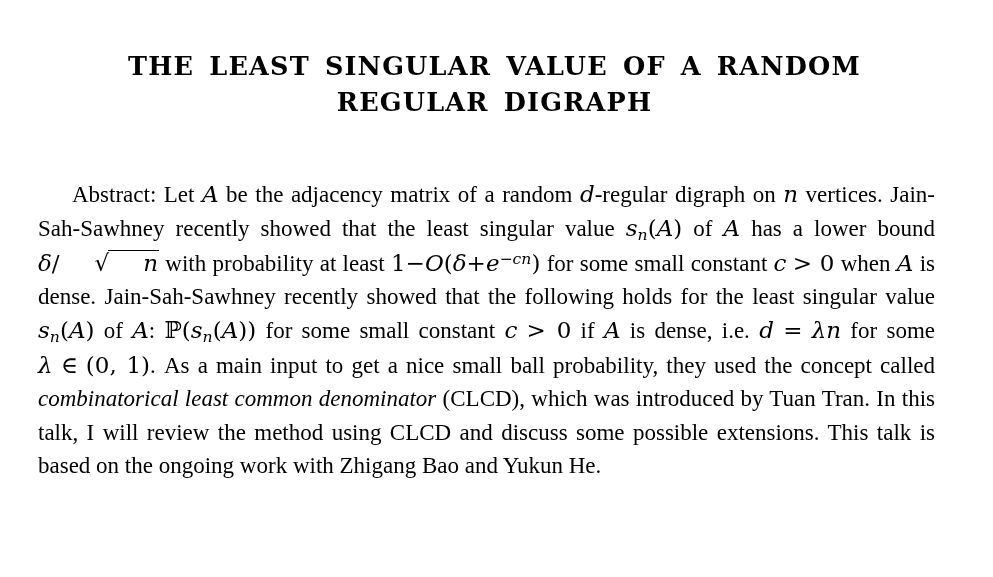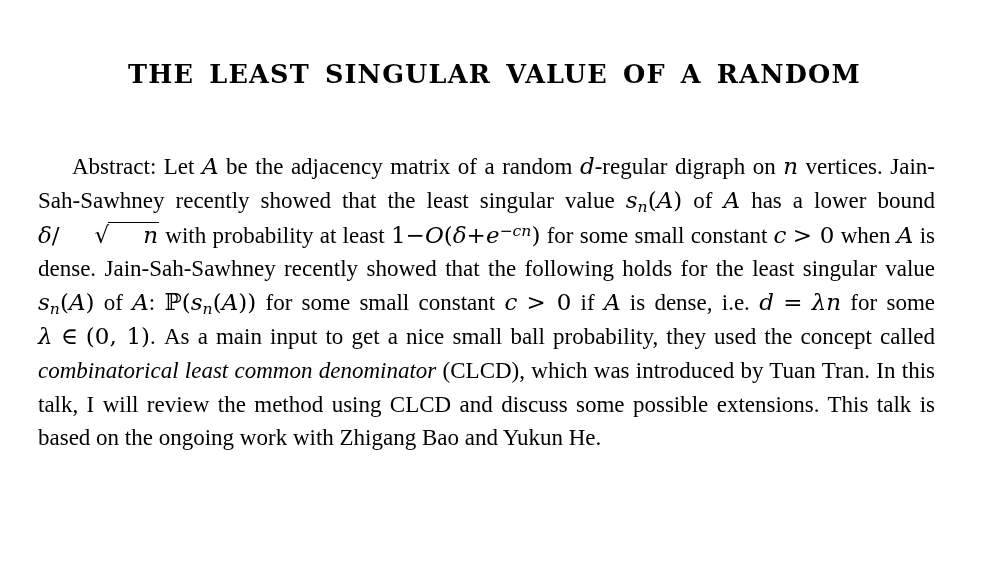--- a/index.html
+++ b/index.html
@@ -20,21 +20,21 @@
     height: 577px;
     box-sizing: border-box;
   }
   .title {
     text-align: center;
     font-family: "DejaVu Serif", serif;
     font-weight: bold;
     font-size: 25.5px;
     letter-spacing: 1.2px;
     line-height: 1.42;
-    margin: 12px;
+    margin: 4px;
     padding-top: 44px;
     padding-left: 80px;
     padding-right: 84px;
     word-spacing: 5px;
   }
   .title .line2 {
     display: block;
   }
   .abstract {
     margin: 2px;
@@ -94,17 +94,18 @@
   }
   .nowrap { white-space: nowrap; }
 </style>
 </head>
 <body>
 
 <div class="page">
 
   <h1 class="title">
     <span>THE LEAST SINGULAR VALUE OF A RANDOM</span>
+    <span class="line2">REGULAR DIGRAPH</span>
   </h1>
 
   <p class="abstract"><span>Abstract:</span> <span>Let</span> <span class="mi">A</span><span> be the adjacency matrix of a random </span><span class="mi">d</span><span>-regular digraph on </span><span class="mi">n</span><span> vertices. Jain-Sah-Sawhney recently showed that the least singular value </span><span class="nowrap"><span class="mi">s</span><sub>n</sub><span class="mn">(</span><span class="mi">A</span><span class="mn">)</span></span><span> of </span><span class="mi">A</span><span> has a lower bound </span><span class="nowrap"><span class="mi">δ</span><span class="mo">/</span><span class="sqrt"><span class="rad">n</span></span></span><span> with probability at least </span><span class="nowrap"><span class="mn">1</span><span class="mo">−</span><span class="mi">O</span><span class="mn">(</span><span class="mi">δ</span><span class="mo">+</span><span class="mi">e</span><sup>−cn</sup><span class="mn">)</span></span><span> for some small constant </span><span class="nowrap"><span class="mi">c</span> <span class="mn">&gt; 0</span></span><span> when </span><span class="mi">A</span><span> is dense. Jain-Sah-Sawhney recently showed that the following holds for the least singular value </span><span class="nowrap"><span class="mi">s</span><sub>n</sub><span class="mn">(</span><span class="mi">A</span><span class="mn">)</span></span><span> of </span><span class="mi">A</span><span>:</span> <span class="nowrap"><span class="bb">ℙ</span><span class="mn">(</span><span class="mi">s</span><sub>n</sub><span class="mn">(</span><span class="mi">A</span><span class="mn">)</span><span class="mn">)</span></span><span> for some small constant </span><span class="nowrap"><span class="mi">c</span> <span class="mn">&gt; 0</span></span><span> if </span><span class="mi">A</span><span> is dense, i.e. </span><span class="nowrap"><span class="mi">d</span> <span class="mo">=</span> <span class="mi">λ</span><span class="mi">n</span></span><span> for some </span><span class="nowrap"><span class="mi">λ</span> <span class="mo">∈</span> <span class="mn">(</span><span class="mn">0, 1</span><span class="mn">)</span></span><span>. As a main input to get a nice small ball probability, they used the concept called </span><span class="it">combinatorical least common denominator</span><span> (CLCD), which was introduced by Tuan Tran. In this talk, I will review the method using CLCD and discuss some possible extensions. This talk is based on the ongoing work with Zhigang Bao and Yukun He.</span></p>
 
 </div>
 
 </body></html>

